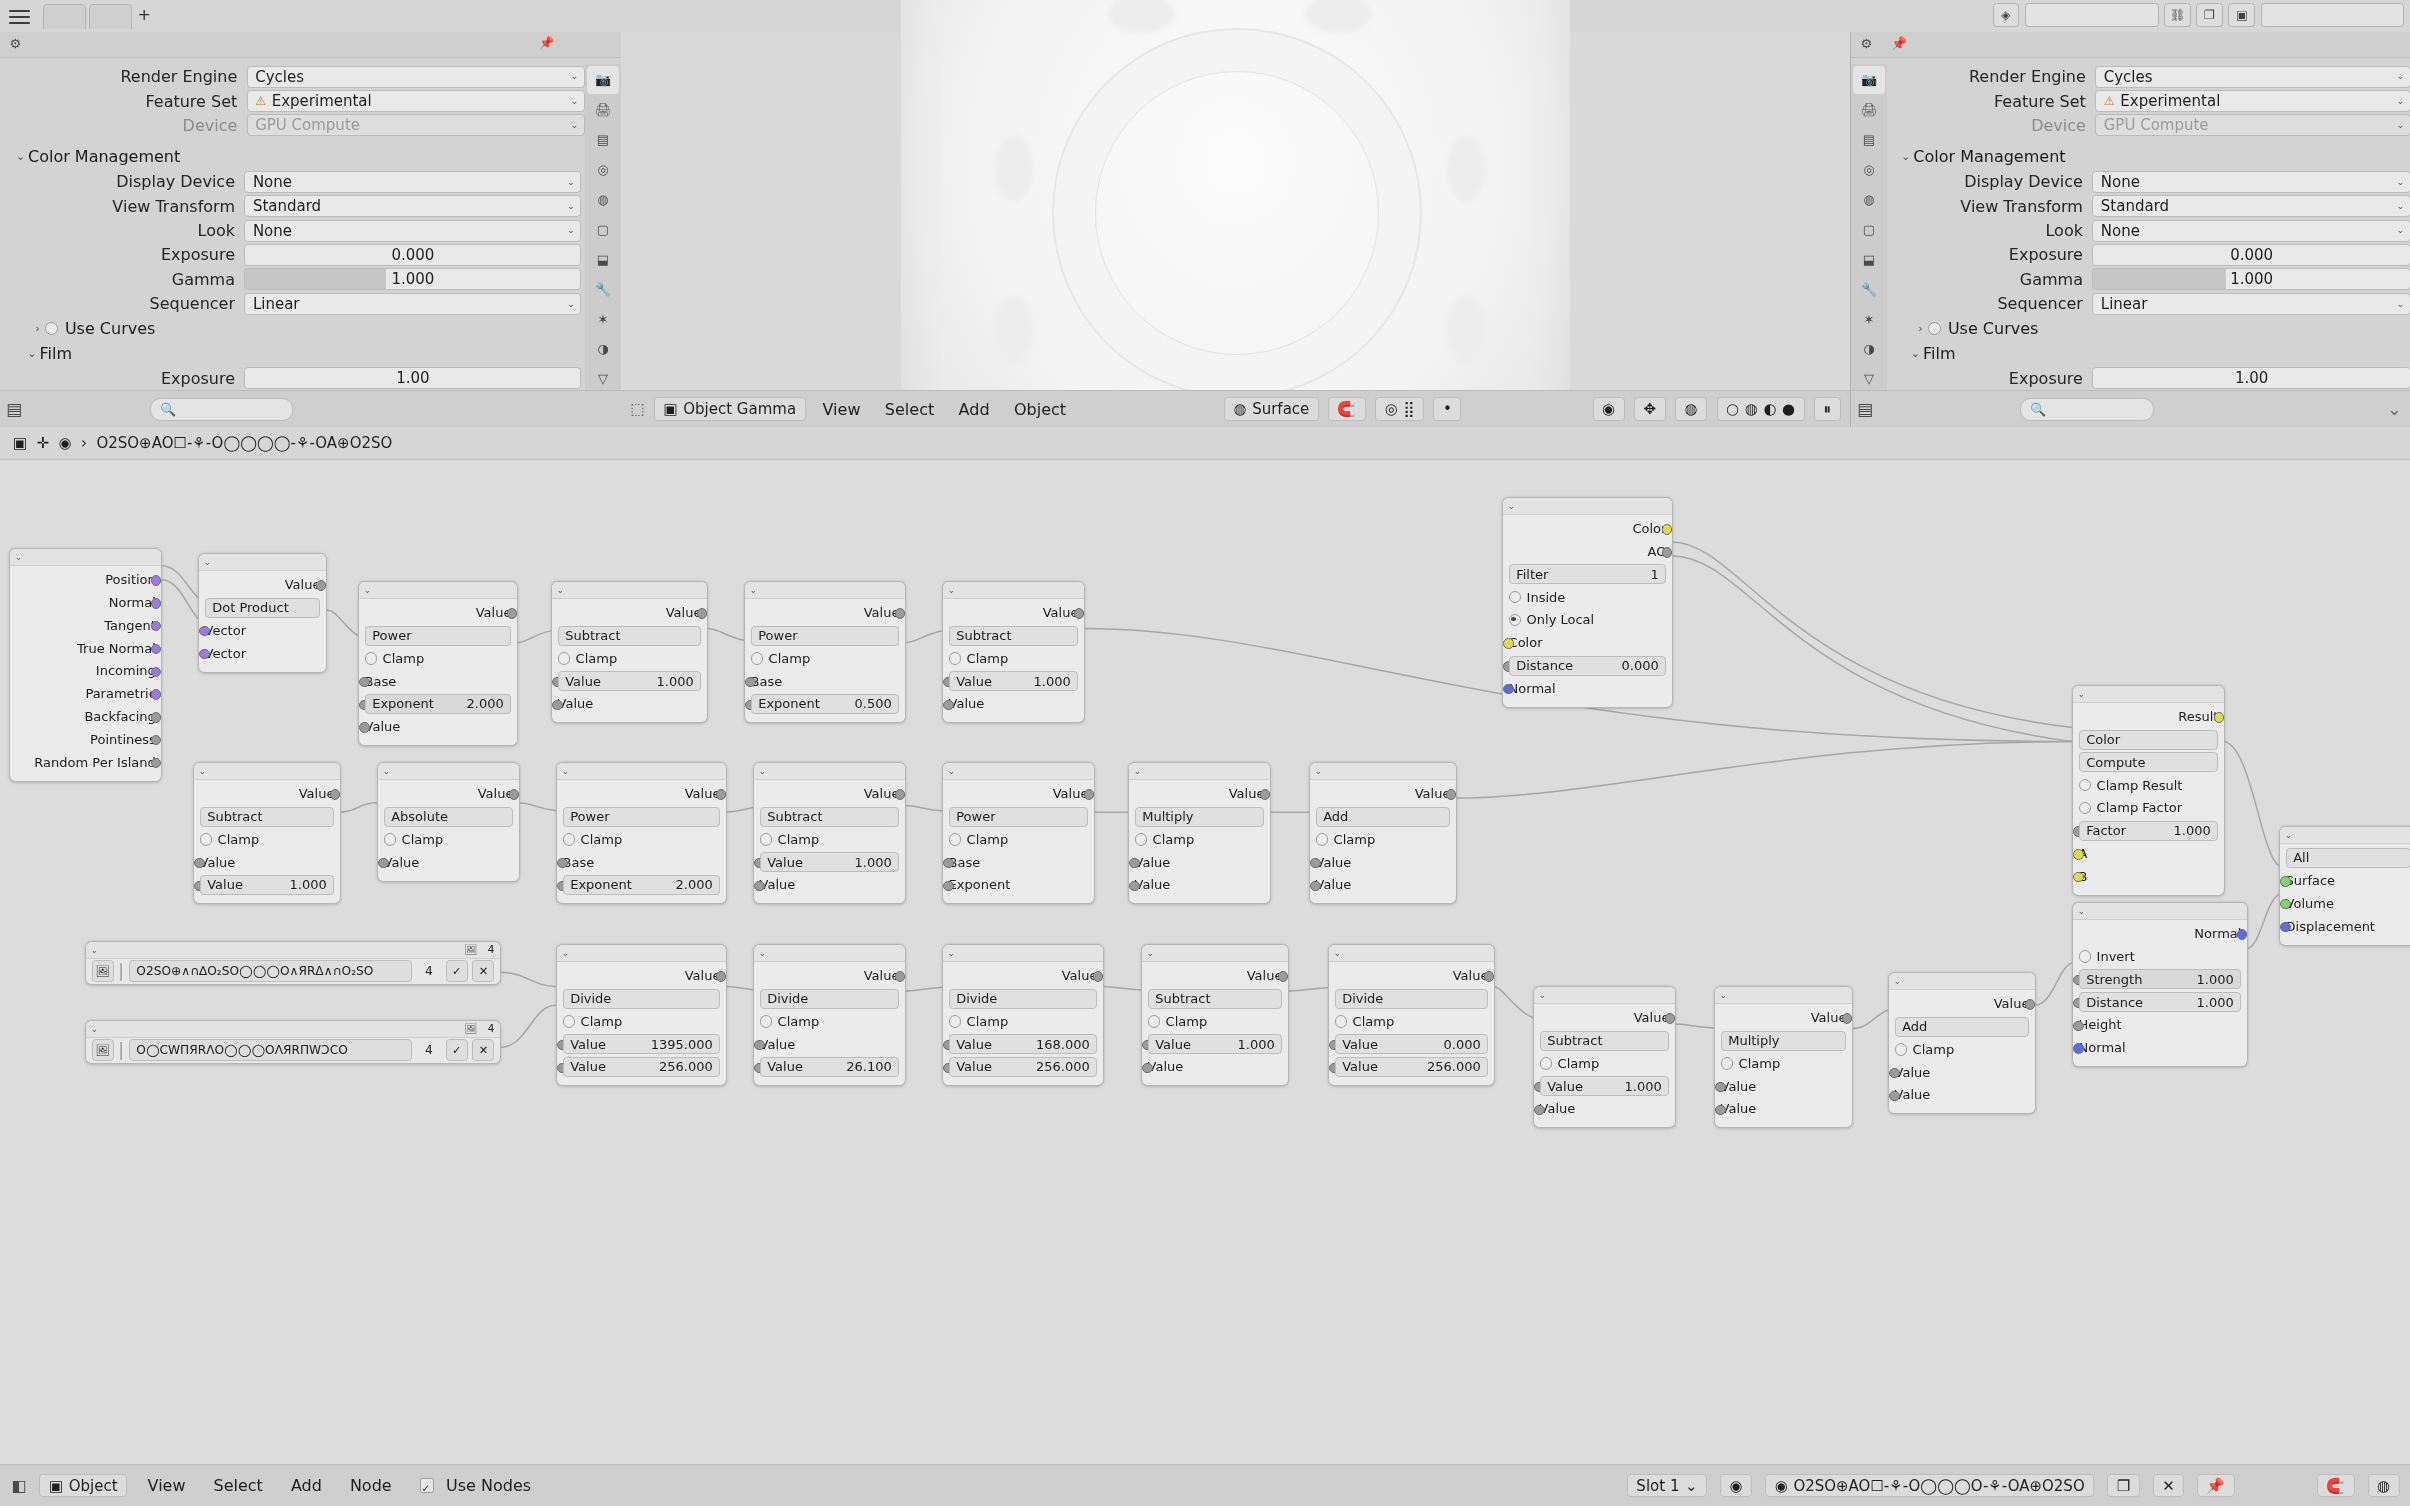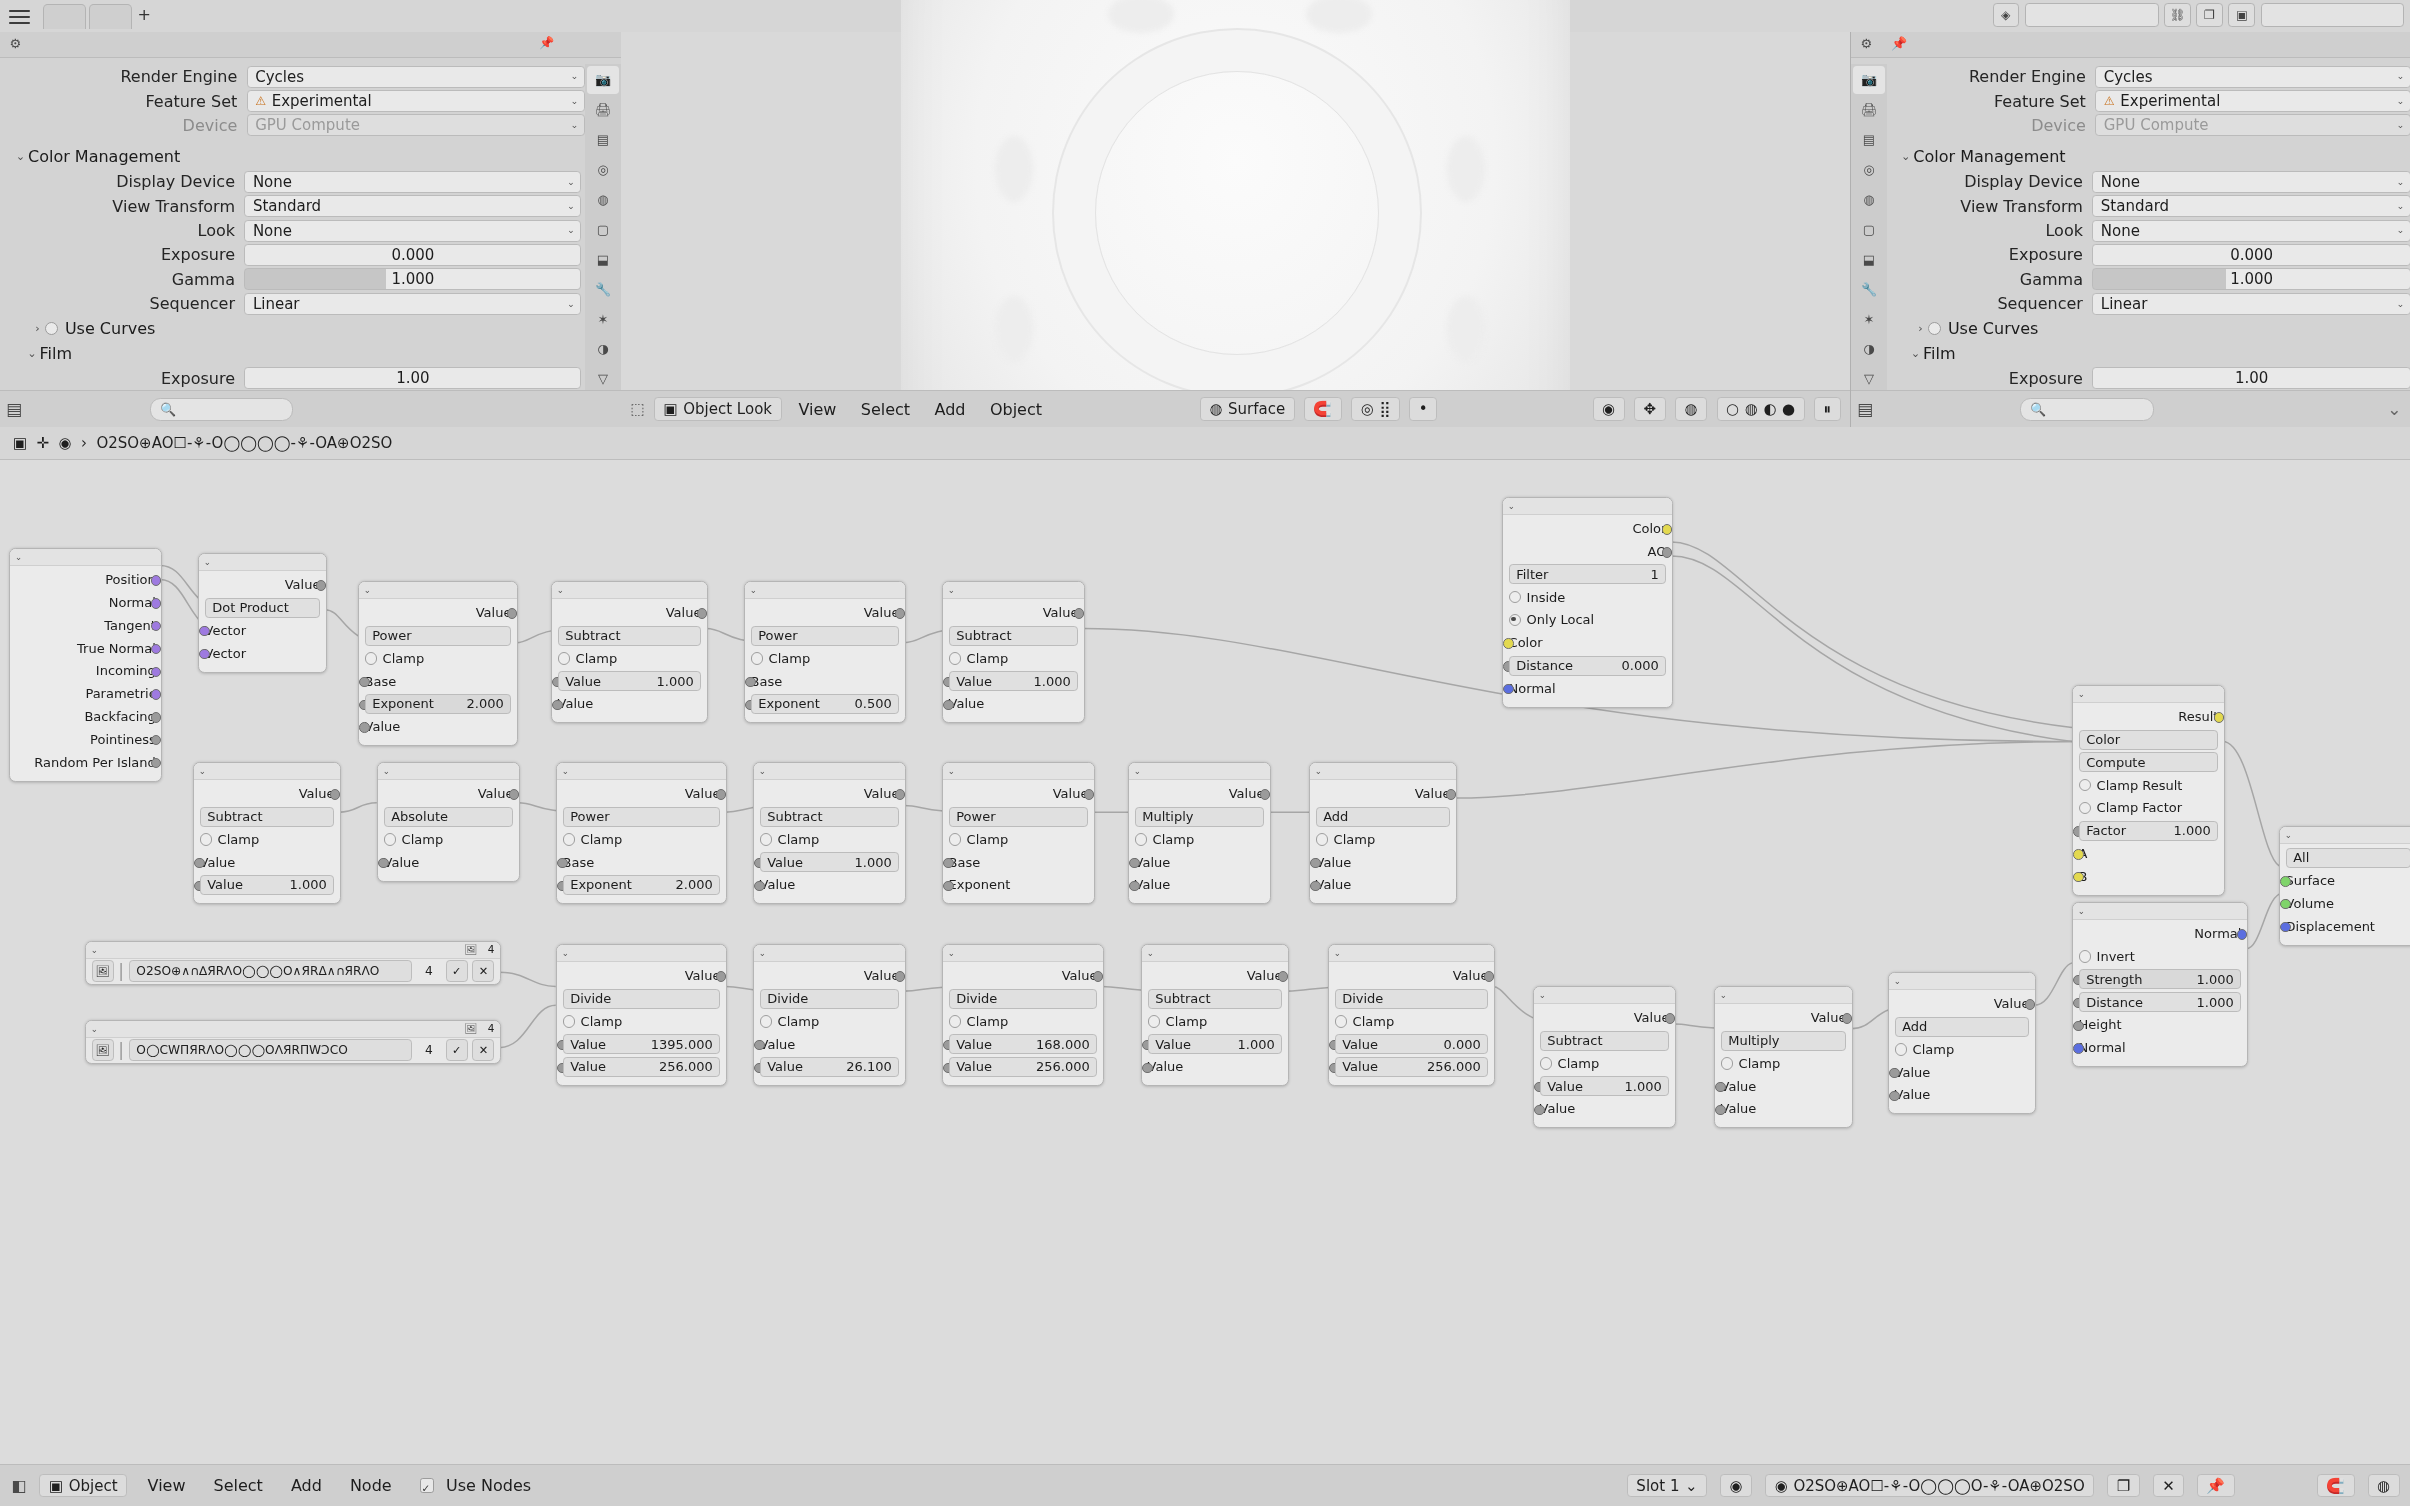--- a/index.html
+++ b/index.html
@@ -265,21 +265,21 @@
         <div class="blob" style="left:94px;top:400px;width:38px;height:66px;"></div>
         <div class="blob" style="left:546px;top:400px;width:38px;height:66px;"></div>
         <div class="blob" style="left:207px;top:565px;width:66px;height:38px;"></div>
         <div class="blob" style="left:405px;top:565px;width:66px;height:38px;"></div>
       </div>
     </div>
     <div class="vfoot">
       <span style="color:#4a4a4a">⬚</span>
       <div class="btnlike">
           <span>▣</span>
-          <span>Object Look</span>
+          <span>Object Gamma</span>
         </div>
       <span class="plain">View</span>
       <span class="plain">Select</span>
       <span class="plain">Add</span>
       <span class="plain">Object</span>
       <div class="btnlike" style="margin-left:141px">
           <span>◍</span>
           <span>Surface</span>
         </div>
       <div class="btnlike">
@@ -1044,21 +1044,21 @@
 
       <div class="imgnode" style="left:85px;top:482px;width:414px">
         <div class="nhead" style="border-radius:5.6px 5.6px 0 0;position:relative">
             <span class="tri">⌄</span>
           <span style="position:absolute;right:22.6px;top:0.9px;font-size:10.4px;color:#4a4a4a">🖼</span>
           <span style="position:absolute;right:5.6px;top:0.9px;font-size:10.4px">4</span>
         </div>
         <div class="imgrow">
           <span class="sqbtn">🖼</span>
           <span style="color:#999">|</span>
-          <div class="imgfield">O2SO⊕∧∩∆ЯRΛO◯◯◯O∧ЯRΔ∧∩ЯRΛO</div>
+          <div class="imgfield">O2SO⊕∧∩∆O₂SO◯◯◯O∧ЯRΔ∧∩O₂SO</div>
           <span style="width:24.5px;text-align:center;font-size:12.2px">4</span>
           <span class="sqbtn">✓</span>
           <span class="sqbtn">✕</span>
         </div>
       </div>
 
       <div class="imgnode" style="left:85px;top:561px;width:414px">
         <div class="nhead" style="border-radius:5.6px 5.6px 0 0;position:relative">
             <span class="tri">⌄</span>
           <span style="position:absolute;right:22.6px;top:0.9px;font-size:10.4px;color:#4a4a4a">🖼</span>

